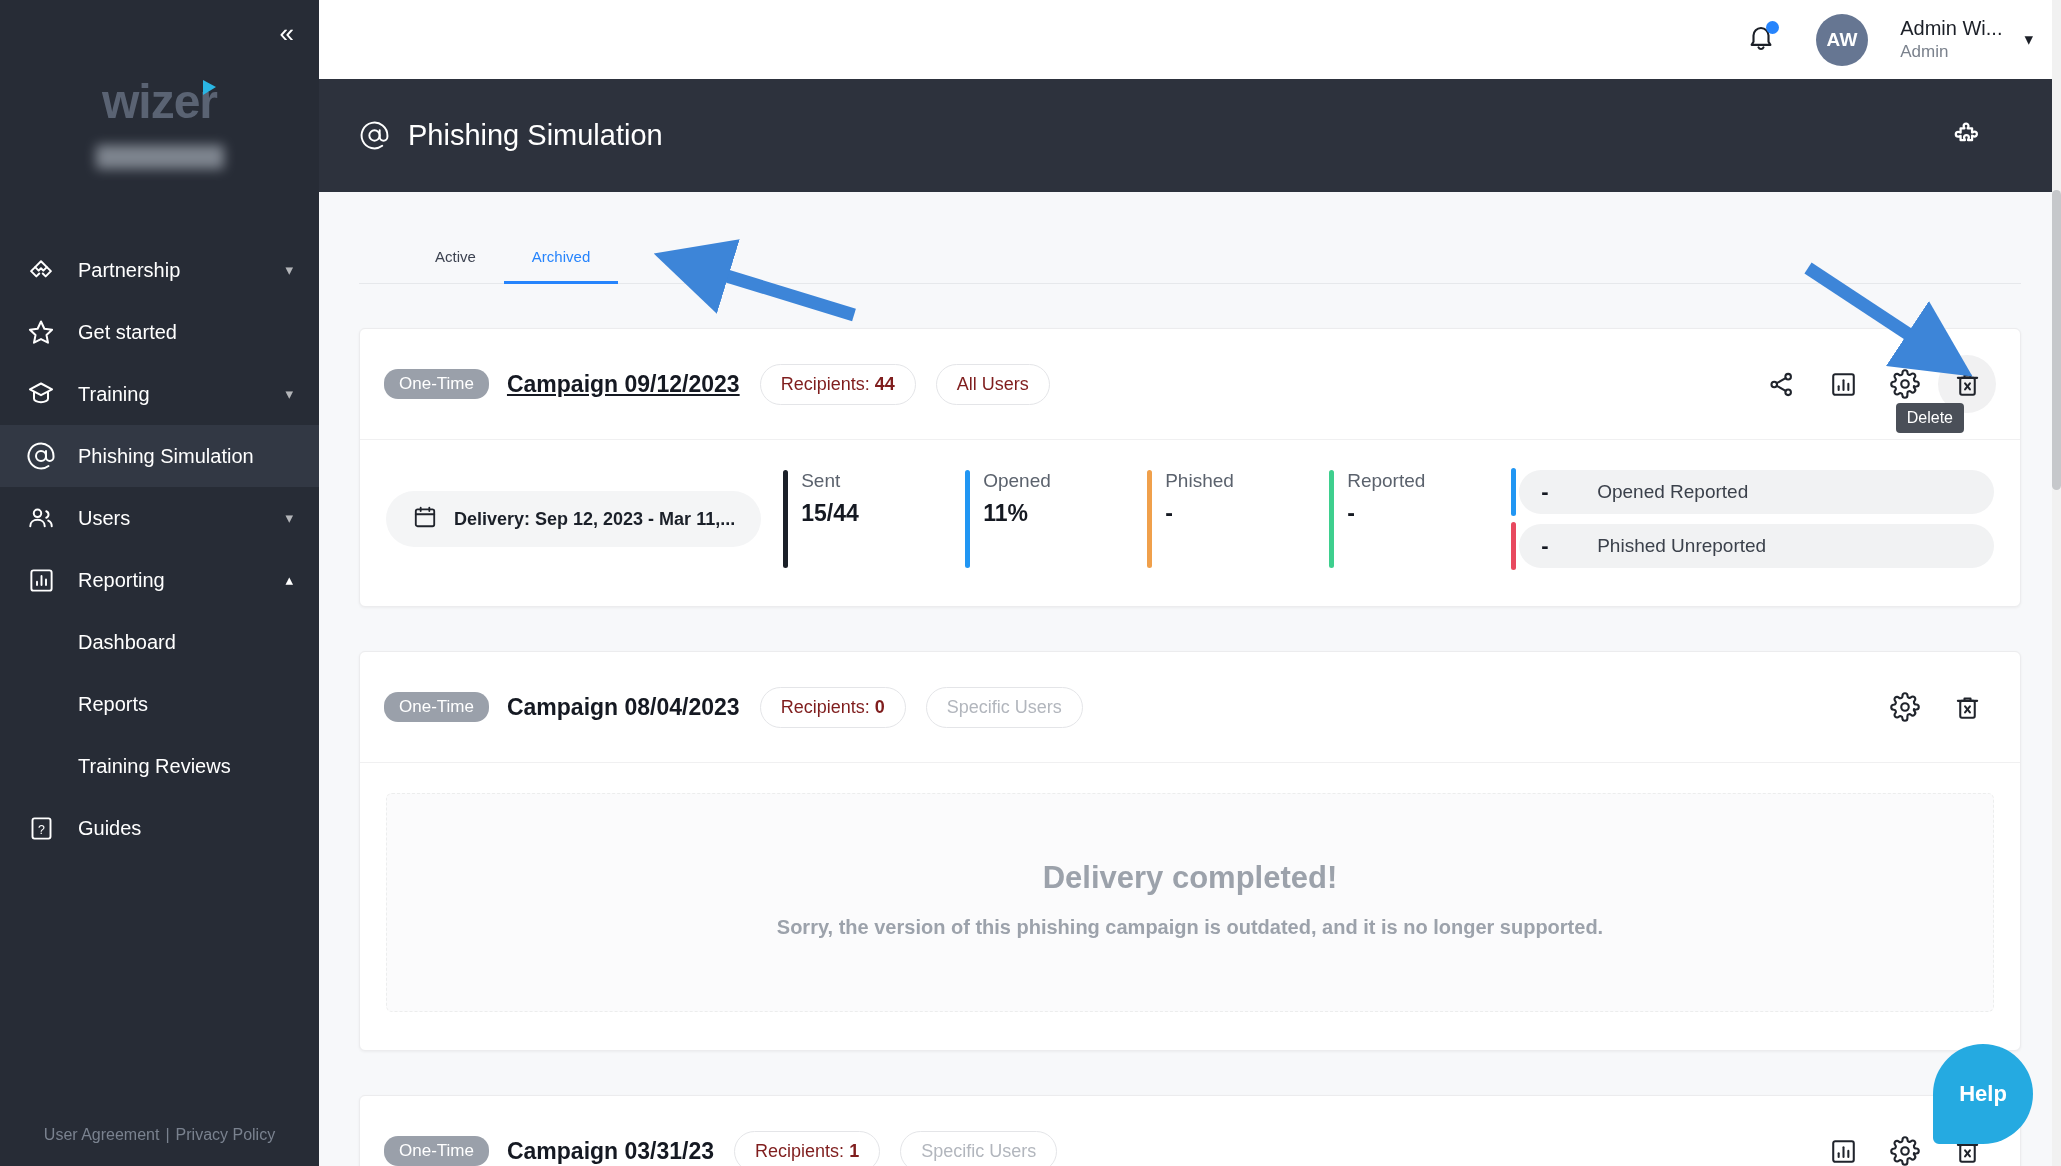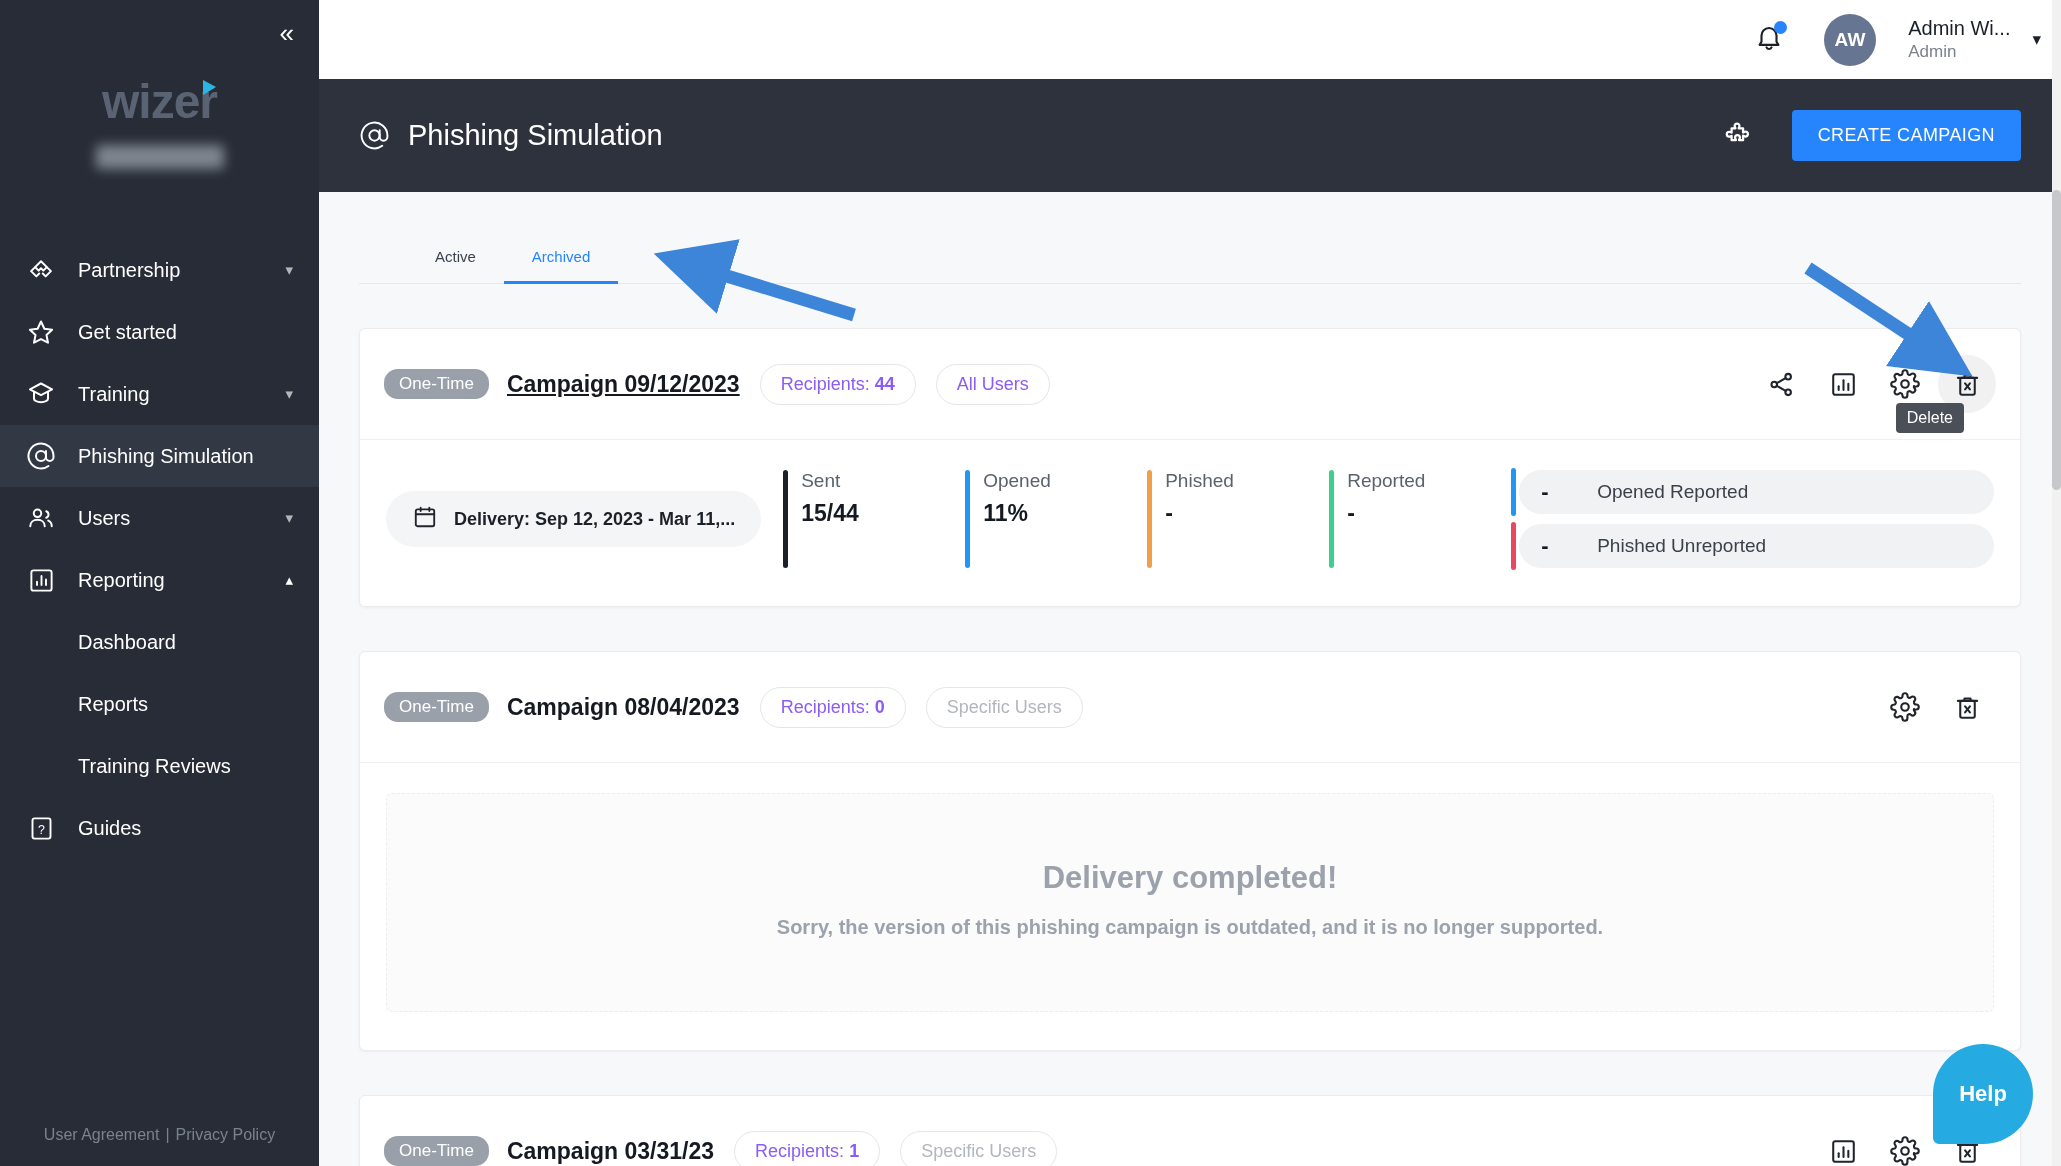--- a/index.html
+++ b/index.html
@@ -63,21 +63,21 @@
   }
   .side-footer span { cursor: pointer; }
   .side-footer .sep { margin: 0 6px; }
 
   
   .main { flex: 1 1 auto; height: 1166px; position: relative; background: #f7f8fa; }
 
   .topbar {
     height: 79px; background: #ffffff;
     display: flex; align-items: center; justify-content: flex-end;
-    padding-right: 20px;
+    padding-right: 28px;
   }
   .bell { position: relative; margin-right: 40px; cursor: pointer; }
   .bell .badge {
     position: absolute; top: -2px; right: -3px;
     width: 13px; height: 13px; border-radius: 50%; background: #2684fc;
   }
   .user { display: flex; align-items: center; cursor: pointer; }
   .avatar {
     width: 52px; height: 52px; border-radius: 50%;
     background: #667692; color: #ffffff;
@@ -133,21 +133,21 @@
     border-bottom: 1px solid #f0f0f1;
   }
   .pill-onetime {
     background: #9aa0aa; color: #ffffff; font-size: 17px;
     padding: 5px 15px; border-radius: 14px; margin-right: 18px;
   }
   .camp-title { font-size: 23px; font-weight: 700; color: #151922; cursor: pointer; }
   .camp-title.underline { text-decoration: underline; }
   .pill {
     border: 1px solid #e4e5e8; border-radius: 22px;
-    font-size: 18px; color: #8b5cf6; padding: 9px 20px; margin-left: 20px;
+    font-size: 18px; color: #7f1d1d; padding: 9px 20px; margin-left: 20px;
     white-space: nowrap;
   }
   .pill b { font-weight: 700; }
   .pill.muted { color: #b2b6bd; }
   .head-spacer { flex: 1 1 auto; }
   .act {
     width: 58px; height: 58px; border-radius: 50%;
     display: flex; align-items: center; justify-content: center;
     cursor: pointer; margin-left: 4px;
   }
@@ -352,21 +352,20 @@
             <path d="M16 8v5a3 3 0 0 0 6 0v-1a10 10 0 1 0-4 8"></path>
           </svg>
       </span>
       <h1>Phishing Simulation</h1>
       <div class="spacer"></div>
       <span class="puzzle">
         <svg width="32" height="32" viewBox="0 0 24 24" fill="none" stroke="#fff" stroke-width="1.7" stroke-linejoin="round">
             <path d="M9.5 4.5a1.8 1.8 0 0 1 3.6 0c0 .9-.6 1.2-.6 1.7h3.3v3.2c.5 0 .9-.6 1.8-.6a1.8 1.8 0 0 1 0 3.6c-.9 0-1.3-.6-1.8-.6v3.3h-3c0-.6.6-1 .6-1.9a1.8 1.8 0 0 0-3.6 0c0 .9.6 1.3.6 1.9H7.2v-3.2c-.5 0-.9.6-1.8.6a1.8 1.8 0 0 1 0-3.6c.9 0 1.3.6 1.8.6V6.2h2.9c0-.5-.6-.8-.6-1.7z"></path>
           </svg>
       </span>
-      <button class="btn-create">CREATE CAMPAIGN</button>
     </div>
 
     <div class="content">
 
       <div class="tabs">
         <div class="tab">Active</div>
         <div class="tab active">Archived</div>
       </div>
 
       <div class="card" style="position:relative">

